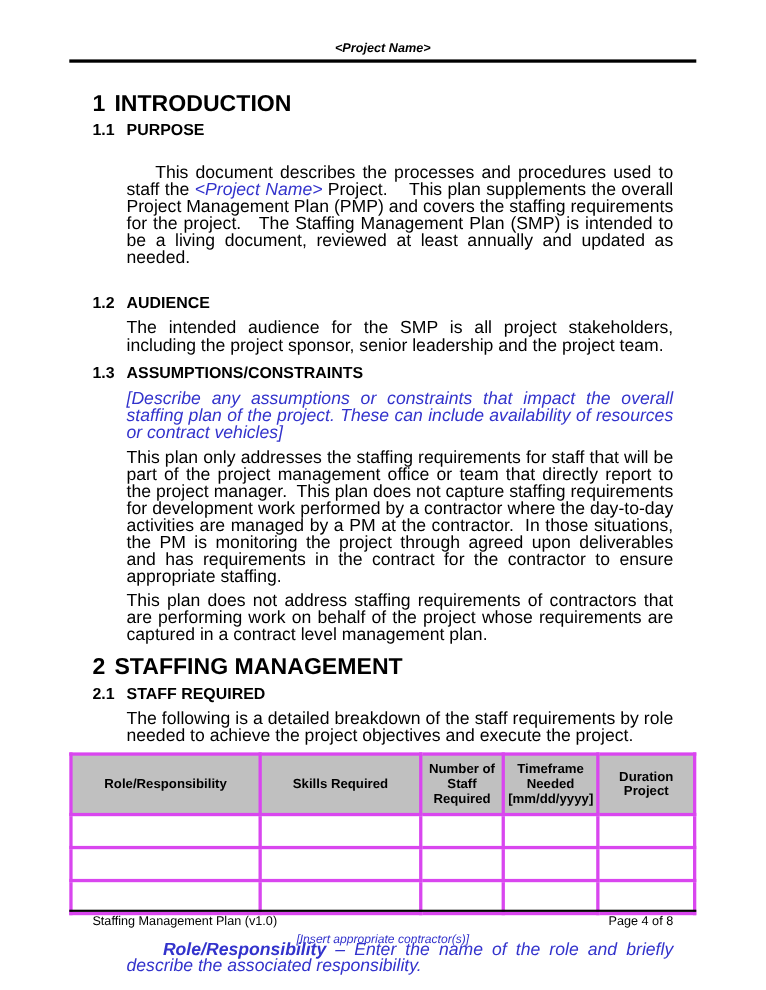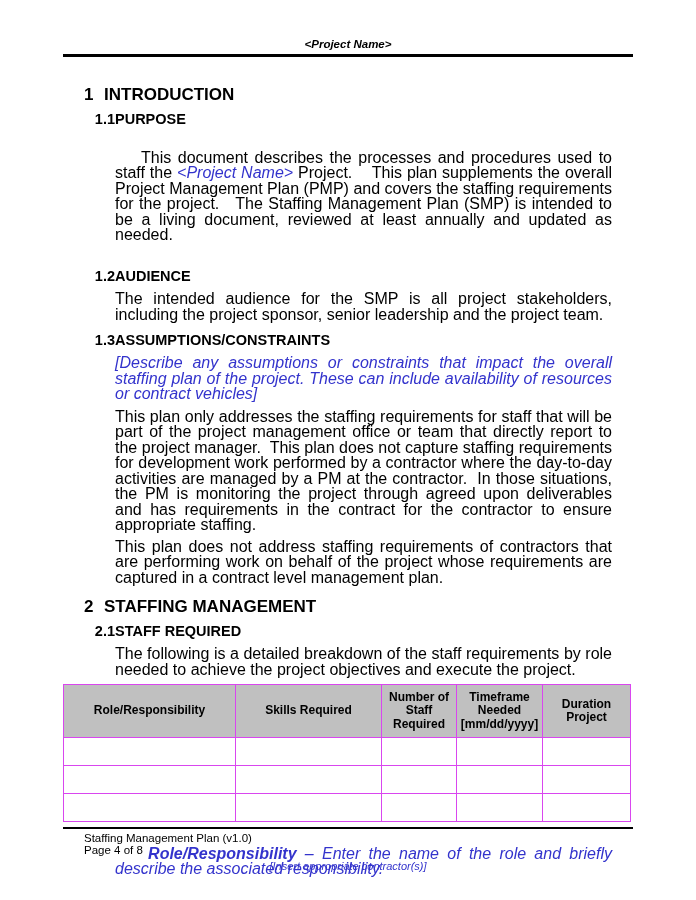--- a/index.html
+++ b/index.html
@@ -12,56 +12,55 @@
     overflow:hidden;
   }
   
   .header { margin:0 63px; width:570px; }
   .header-title {
     text-align:center; font-size:11.5px; font-weight:bold; font-style:italic;
     padding:38px 0 4px 0;
   }
   .header-rule { border-top:3px solid #000; height:0; }
   
-  .h1 { font-weight:bold; font-size:17px; line-height:20px; margin:28px 84px 0 84px; }
+  .h1 { font-weight:bold; font-size:21px; line-height:20px; margin:28px 84px 0 84px; }
   .h1 .num { display:inline-block; width:20px; }
   .h2 { font-weight:bold; font-size:14.5px; line-height:15px; margin:11px 84px 0 84px; }
-  .h2 .num { display:inline-block; width:31px;text-align:right; }
+  .h2 .num { display:inline-block; width:31px; }
   
   .para {
     margin:7px 84px 0 115px;
     font-size:16px; line-height:15.5px;
     text-align:justify;
     white-space:pre-wrap;
   }
   .blue { color:#3333cc; font-style:italic; }
   .blue-bold { color:#3333cc; font-style:italic; font-weight:bold; }
   
   table.staff {
     border-collapse:collapse;
     margin:7px 0 0 63px;
     width:567px;
     table-layout:fixed;
   }
-  table.staff th, table.staff td { border:1px solid #d946ef; }
+  table.staff th, table.staff td { border:3px solid #d946ef; }
   table.staff th {
     background:#c0c0c0;
     font-size:12px; font-weight:bold; line-height:13.5px;
     text-align:center; vertical-align:middle;
     padding:4px 3px; height:44px;
   }
   table.staff td { height:27px; padding:0 4px; }
   
   .footer { position:absolute; left:63px; top:827px; width:570px; }
   .footer-rule { border-top:2px solid #000; height:0; }
   .footer-row {
     display:flex; justify-content:space-between;
     padding:3px 21px 0 21px;
     font-size:11.5px;
-    flex-direction:column;
   }
   .footer-disclaimer { text-align:center; font-size:11px; margin-top:4px; }
 </style>
 </head>
 <body>
 
 <div class="page">
 
   <div class="header">
     <div class="header-title">&lt;Project Name&gt;</div>

